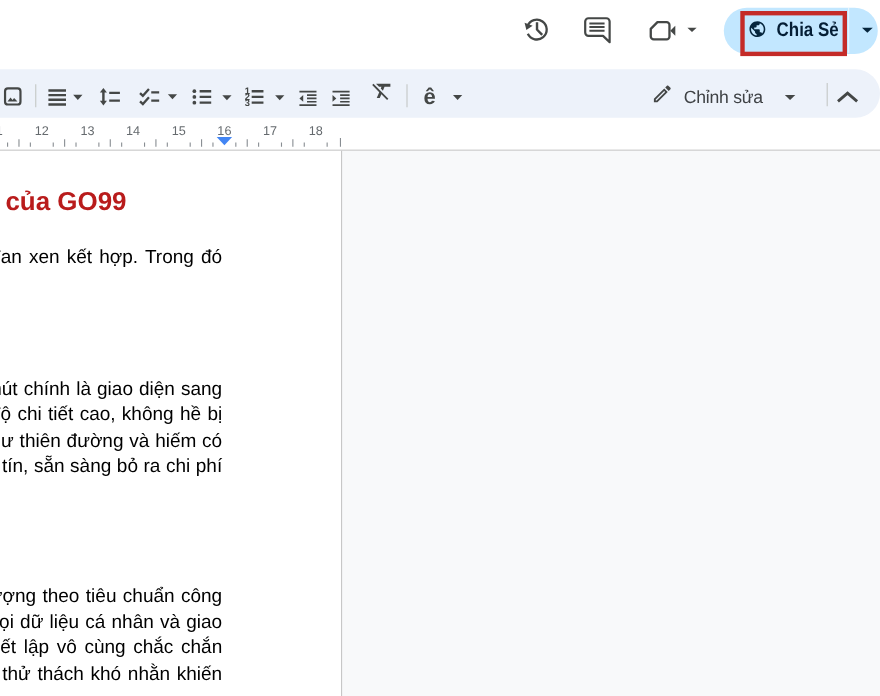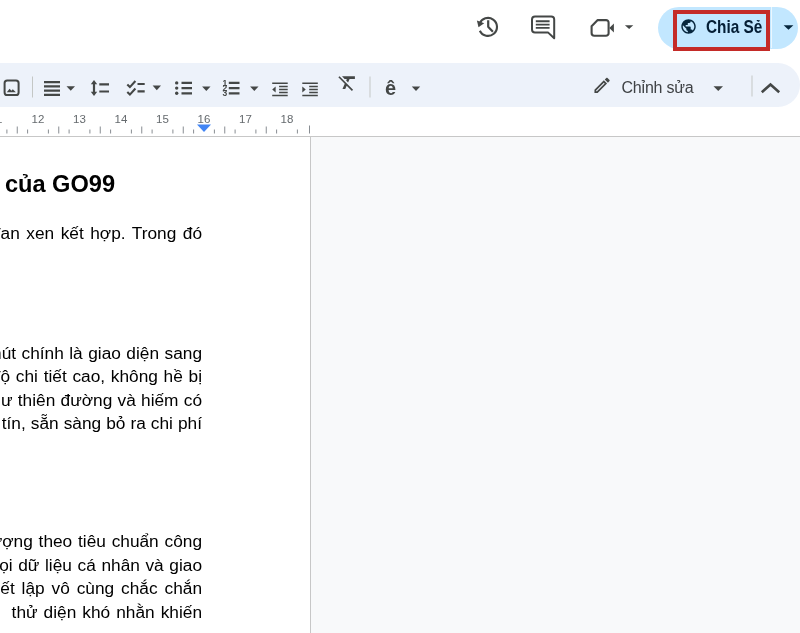--- a/index.html
+++ b/index.html
@@ -7,30 +7,30 @@
 svg{display:block;overflow:visible}
 </style></head>
 <body>
 
 <div class="abs" style="left:0;top:136.5px;width:800px;height:497px;background:#f8f9fa"></div>
 <div class="abs" style="left:0;top:136.5px;width:310px;height:497px;background:#ffffff"></div>
 <div class="abs" style="left:310px;top:136.5px;width:1px;height:497px;background:#c7c7c7"></div>
 <div class="abs" style="left:0;top:135.7px;width:800px;height:1px;background:#c7c7c7"></div>
 
 <div id="doctext">
-<div class="abs" style="left:4.9px;top:172.8px;font-size:23.6px;font-weight:bold;line-height:1;white-space:nowrap;color:#000000">của GO99</div>
+<div class="abs" style="left:4.9px;top:172.8px;font-size:23.6px;font-weight:bold;line-height:1;white-space:nowrap;color:#b91c1c">của GO99</div>
 <div class="abs dl" style="top:224.8px;word-spacing:1.70px">đan xen kết hợp. Trong đó</div>
 <div class="abs dl" style="top:344.8px;word-spacing:0.68px">hút chính là giao diện sang</div>
 <div class="abs dl" style="top:368.3px;word-spacing:0.92px">độ chi tiết cao, không hề bị</div>
 <div class="abs dl" style="top:391.8px;word-spacing:0.45px">như thiên đường và hiếm có</div>
 <div class="abs dl" style="top:415.3px;word-spacing:0.23px">uy tín, sẵn sàng bỏ ra chi phí</div>
 <div class="abs dl" style="top:533.3px;word-spacing:0.98px">lượng theo tiêu chuẩn công</div>
 <div class="abs dl" style="top:556.8px;word-spacing:0.81px">mọi dữ liệu cá nhân và giao</div>
 <div class="abs dl" style="top:580.3px;word-spacing:2.11px">thiết lập vô cùng chắc chắn</div>
-<div class="abs dl" style="top:603.8px;word-spacing:1.23px">thử diện khó nhằn khiến</div>
+<div class="abs dl" style="top:603.8px;word-spacing:1.23px">thử thách khó nhằn khiến</div>
 </div>
 <style>.dl{right:598px;font-size:17.3px;line-height:1;white-space:nowrap;color:#000}</style>
 
 <div id="ruler">
 <svg class="abs" style="left:0;top:112px" width="330" height="24" viewBox="0 0 330 24">
 <g fill="#656a6e" font-size="11.5px" font-family="Liberation Sans" text-anchor="middle">
 <text x="-3.5" y="11">11</text>
         <text x="38" y="11">12</text>
         <text x="79.5" y="11">13</text>
         <text x="121" y="11">14</text>

